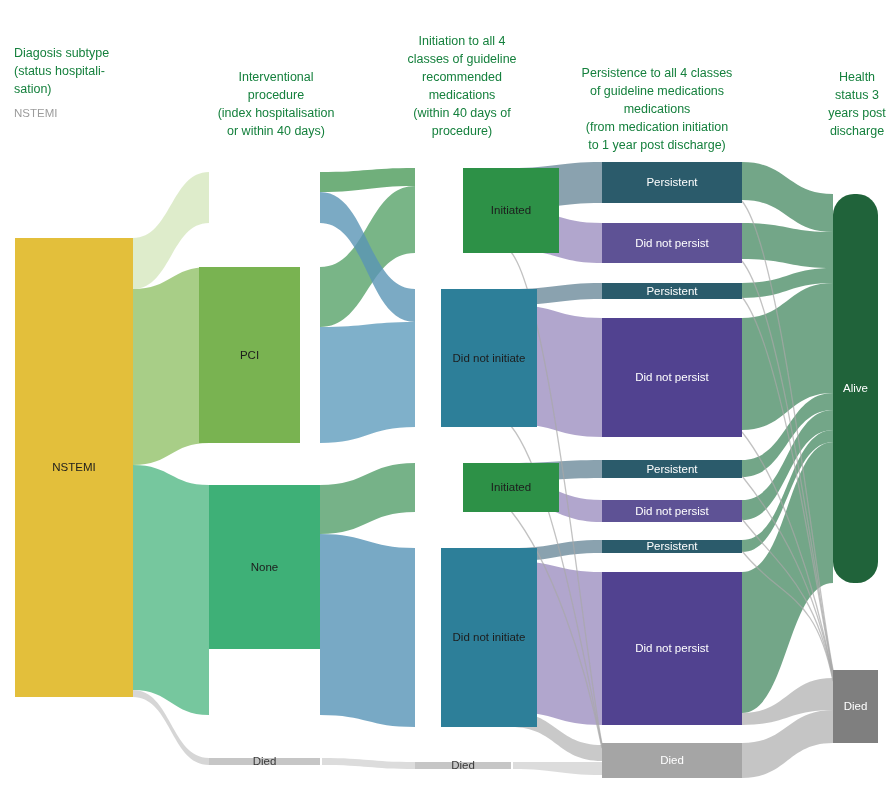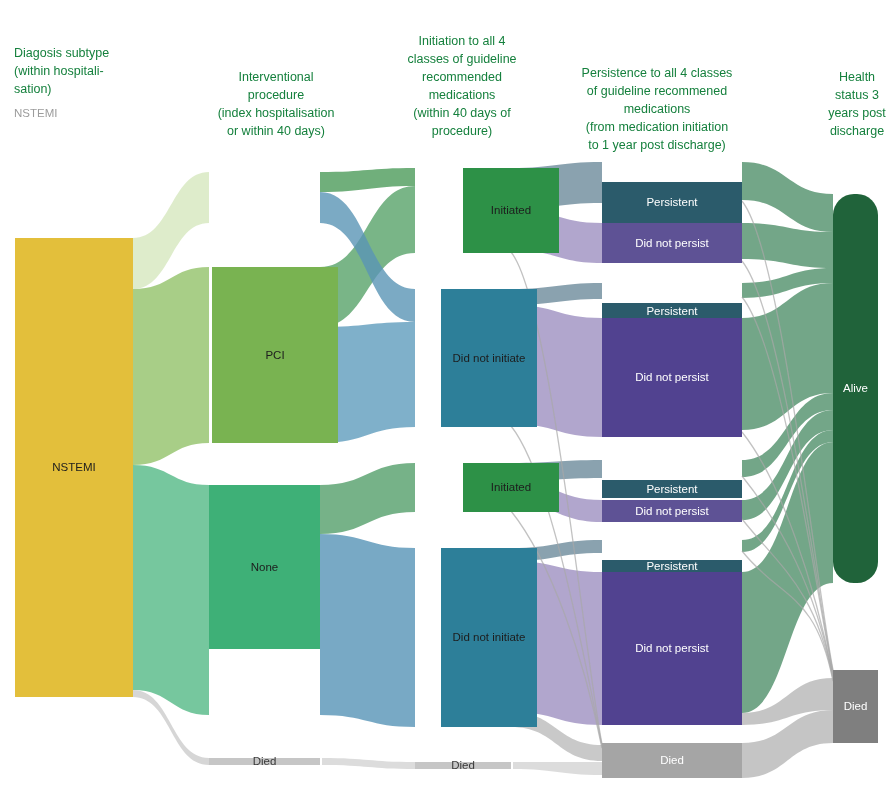--- a/index.html
+++ b/index.html
@@ -10,21 +10,21 @@
   .node-label{font-size:11.5px;line-height:13px;}
   .lbl-dark{color:#1d1d1d;}
   .lbl-white{color:#ffffff;}
   .bar-label{position:absolute;font-size:11.5px;color:#3a3a3a;text-align:center;}
   .header{position:absolute;font-size:12.5px;line-height:18px;color:#15803d;}
   .header.centered{text-align:center;}
   .subtitle{position:absolute;font-size:11.5px;color:#9c9c9c;}
   
   .c-gold{background:#e3bf3b;} .c-cabg{background:#c8e3ab;} .c-pci{background:#79b351;}
   .c-none{background:#3eb077;} .c-init{background:#2d9147;margin-left:48px;} .c-dni{background:#2d7f99;margin-left:26px;}
-  .c-pers{background:#2b5b6b;margin-top:20px;} .c-dnp{background:#5e5295;} .c-dnpd{background:#514290;}
+  .c-pers{background:#2b5b6b;} .c-dnp{background:#5e5295;} .c-dnpd{background:#514290;}
   .c-alive{background:#20633a;} .c-died5{background:#7f7f7f;} .c-died4{background:#a5a5a5;}
   .c-diedbar{background:#c6c6c6;}
 </style>
 </head>
 <body>
 
 <div class="canvas">
 
   <svg class="flows" id="flow-svg" width="890" height="800" viewBox="0 0 890 800">
       <path d="M133,238 C171,238 171,172 209,172 L209,223 C171,223 171,289 133,289 Z" fill="#dcebc8" fill-opacity="0.95"></path>
@@ -65,21 +65,21 @@
       <path d="M742,261 C782,311 815,582 833,672" fill="none" stroke="#a8a8a8" stroke-width="1.3" stroke-opacity="0.7"></path>
       <path d="M742,297 C782,347 815,584 833,674" fill="none" stroke="#a8a8a8" stroke-width="1.3" stroke-opacity="0.7"></path>
       <path d="M742,432 C782,482 815,586 833,676" fill="none" stroke="#a8a8a8" stroke-width="1.3" stroke-opacity="0.7"></path>
       <path d="M742,476 C782,526 815,587 833,677" fill="none" stroke="#a8a8a8" stroke-width="1.3" stroke-opacity="0.7"></path>
       <path d="M742,519 C782,569 815,589 833,679" fill="none" stroke="#a8a8a8" stroke-width="1.3" stroke-opacity="0.7"></path>
       <path d="M742,551 C782,601 815,591 833,681" fill="none" stroke="#a8a8a8" stroke-width="1.3" stroke-opacity="0.7"></path>
     </svg>
 
   <div class="header" style="left:14px;top:44px;width:170px;">
     <div>Diagosis subtype</div>
-    <div>(within hospitali-</div>
+    <div>(status hospitali-</div>
     <div>sation)</div>
   </div>
   <div class="subtitle" style="left:14px;top:107px;">NSTEMI</div>
 
   <div class="header centered" style="left:186px;top:68px;width:180px;">
     <div>Interventional</div>
     <div>procedure</div>
     <div>(index hospitalisation</div>
     <div>or within 40 days)</div>
   </div>
@@ -88,38 +88,38 @@
     <div>Initiation to all 4</div>
     <div>classes of guideline</div>
     <div>recommended</div>
     <div>medications</div>
     <div>(within 40 days of</div>
     <div>procedure)</div>
   </div>
 
   <div class="header centered" style="left:557px;top:50px;width:200px;margin-top:14px;">
     <div>Persistence to all 4 classes</div>
-    <div>of guideline recommened</div>
+    <div>of guideline medications</div>
     <div>medications</div>
     <div>(from medication initiation</div>
     <div>to 1 year post discharge)</div>
   </div>
 
   <div class="header centered" style="left:817px;top:68px;width:80px;">
     <div>Health</div>
     <div>status 3</div>
     <div>years post</div>
     <div>discharge</div>
   </div>
 
   <div class="node c-gold" style="left:15px;top:238px;width:118px;height:459px;">
     <span class="node-label lbl-dark">NSTEMI</span>
   </div>
 
-  <div class="node c-pci" style="left:212px;top:267px;width:126px;height:176px;">
+  <div class="node c-pci" style="left:199px;top:267px;width:101px;height:176px;">
     <span class="node-label lbl-dark">PCI</span>
   </div>
   <div class="node c-none" style="left:209px;top:485px;width:111px;height:164px;">
     <span class="node-label lbl-dark">None</span>
   </div>
   <div class="node c-diedbar" style="left:209px;top:758px;width:111px;height:7px;"></div>
   <div class="bar-label" style="left:209px;top:755px;width:111px;">Died</div>
 
   <div class="node c-init" style="left:415px;top:168px;width:96px;height:85px;">
     <span class="node-label lbl-dark">Initiated</span>

